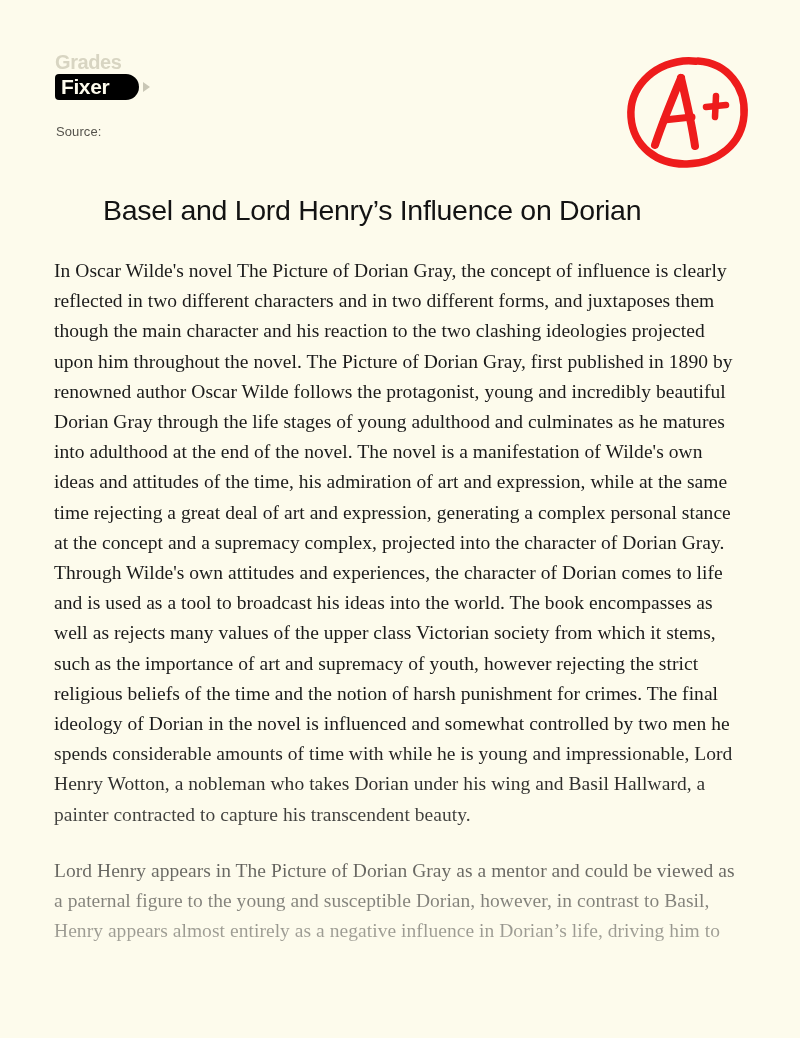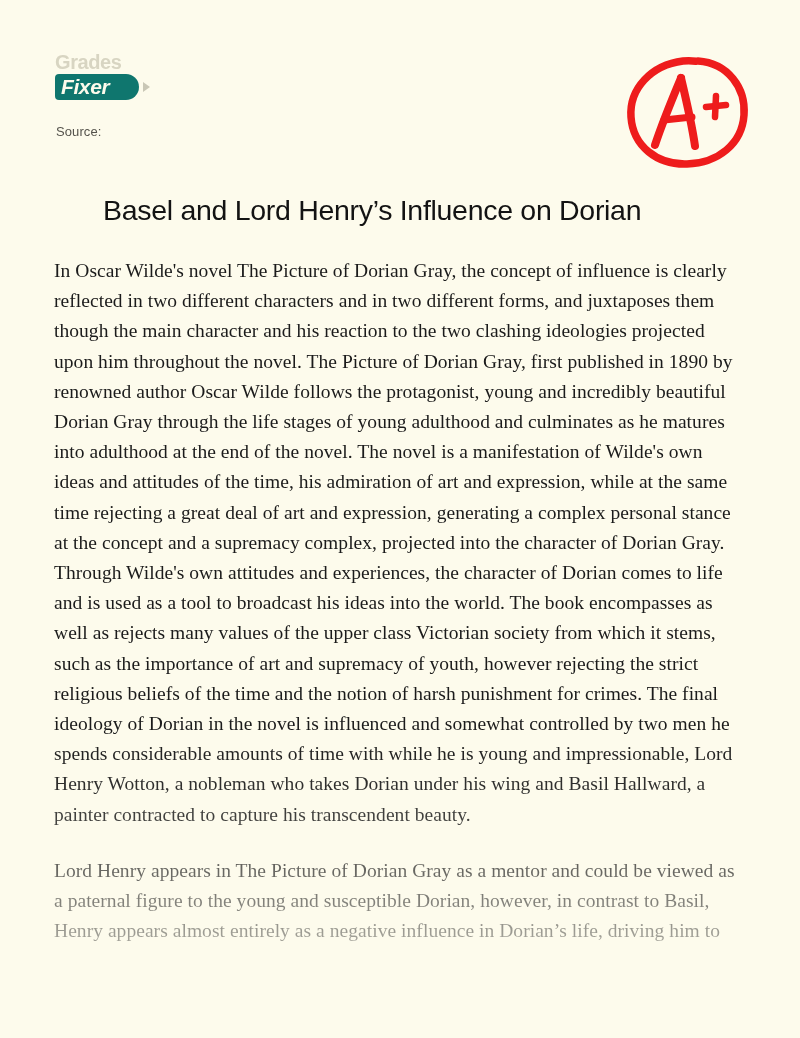--- a/index.html
+++ b/index.html
@@ -46,25 +46,24 @@
     color: #D8D5C2;
     line-height: 21px;
   }
   .brand-bottom-wrap {
     position: relative;
     display: flex;
     align-items: center;
     margin-top: 1px;
   }
   .brand-pill {
-    background: #0f766e;
+    background: #000000;
     border-radius: 4px 13px 13px 4px;
     padding: 1px 30px 2px 6px;
     display: inline-block;
-    font-style: italic;
   }
   .brand-bottom {
     font-family: "Liberation Sans", sans-serif;
     font-weight: bold;
     font-size: 21px;
     letter-spacing: -0.4px;
     color: #FDFBEC;
     line-height: 23px;
   }
   .brand-arrow {

